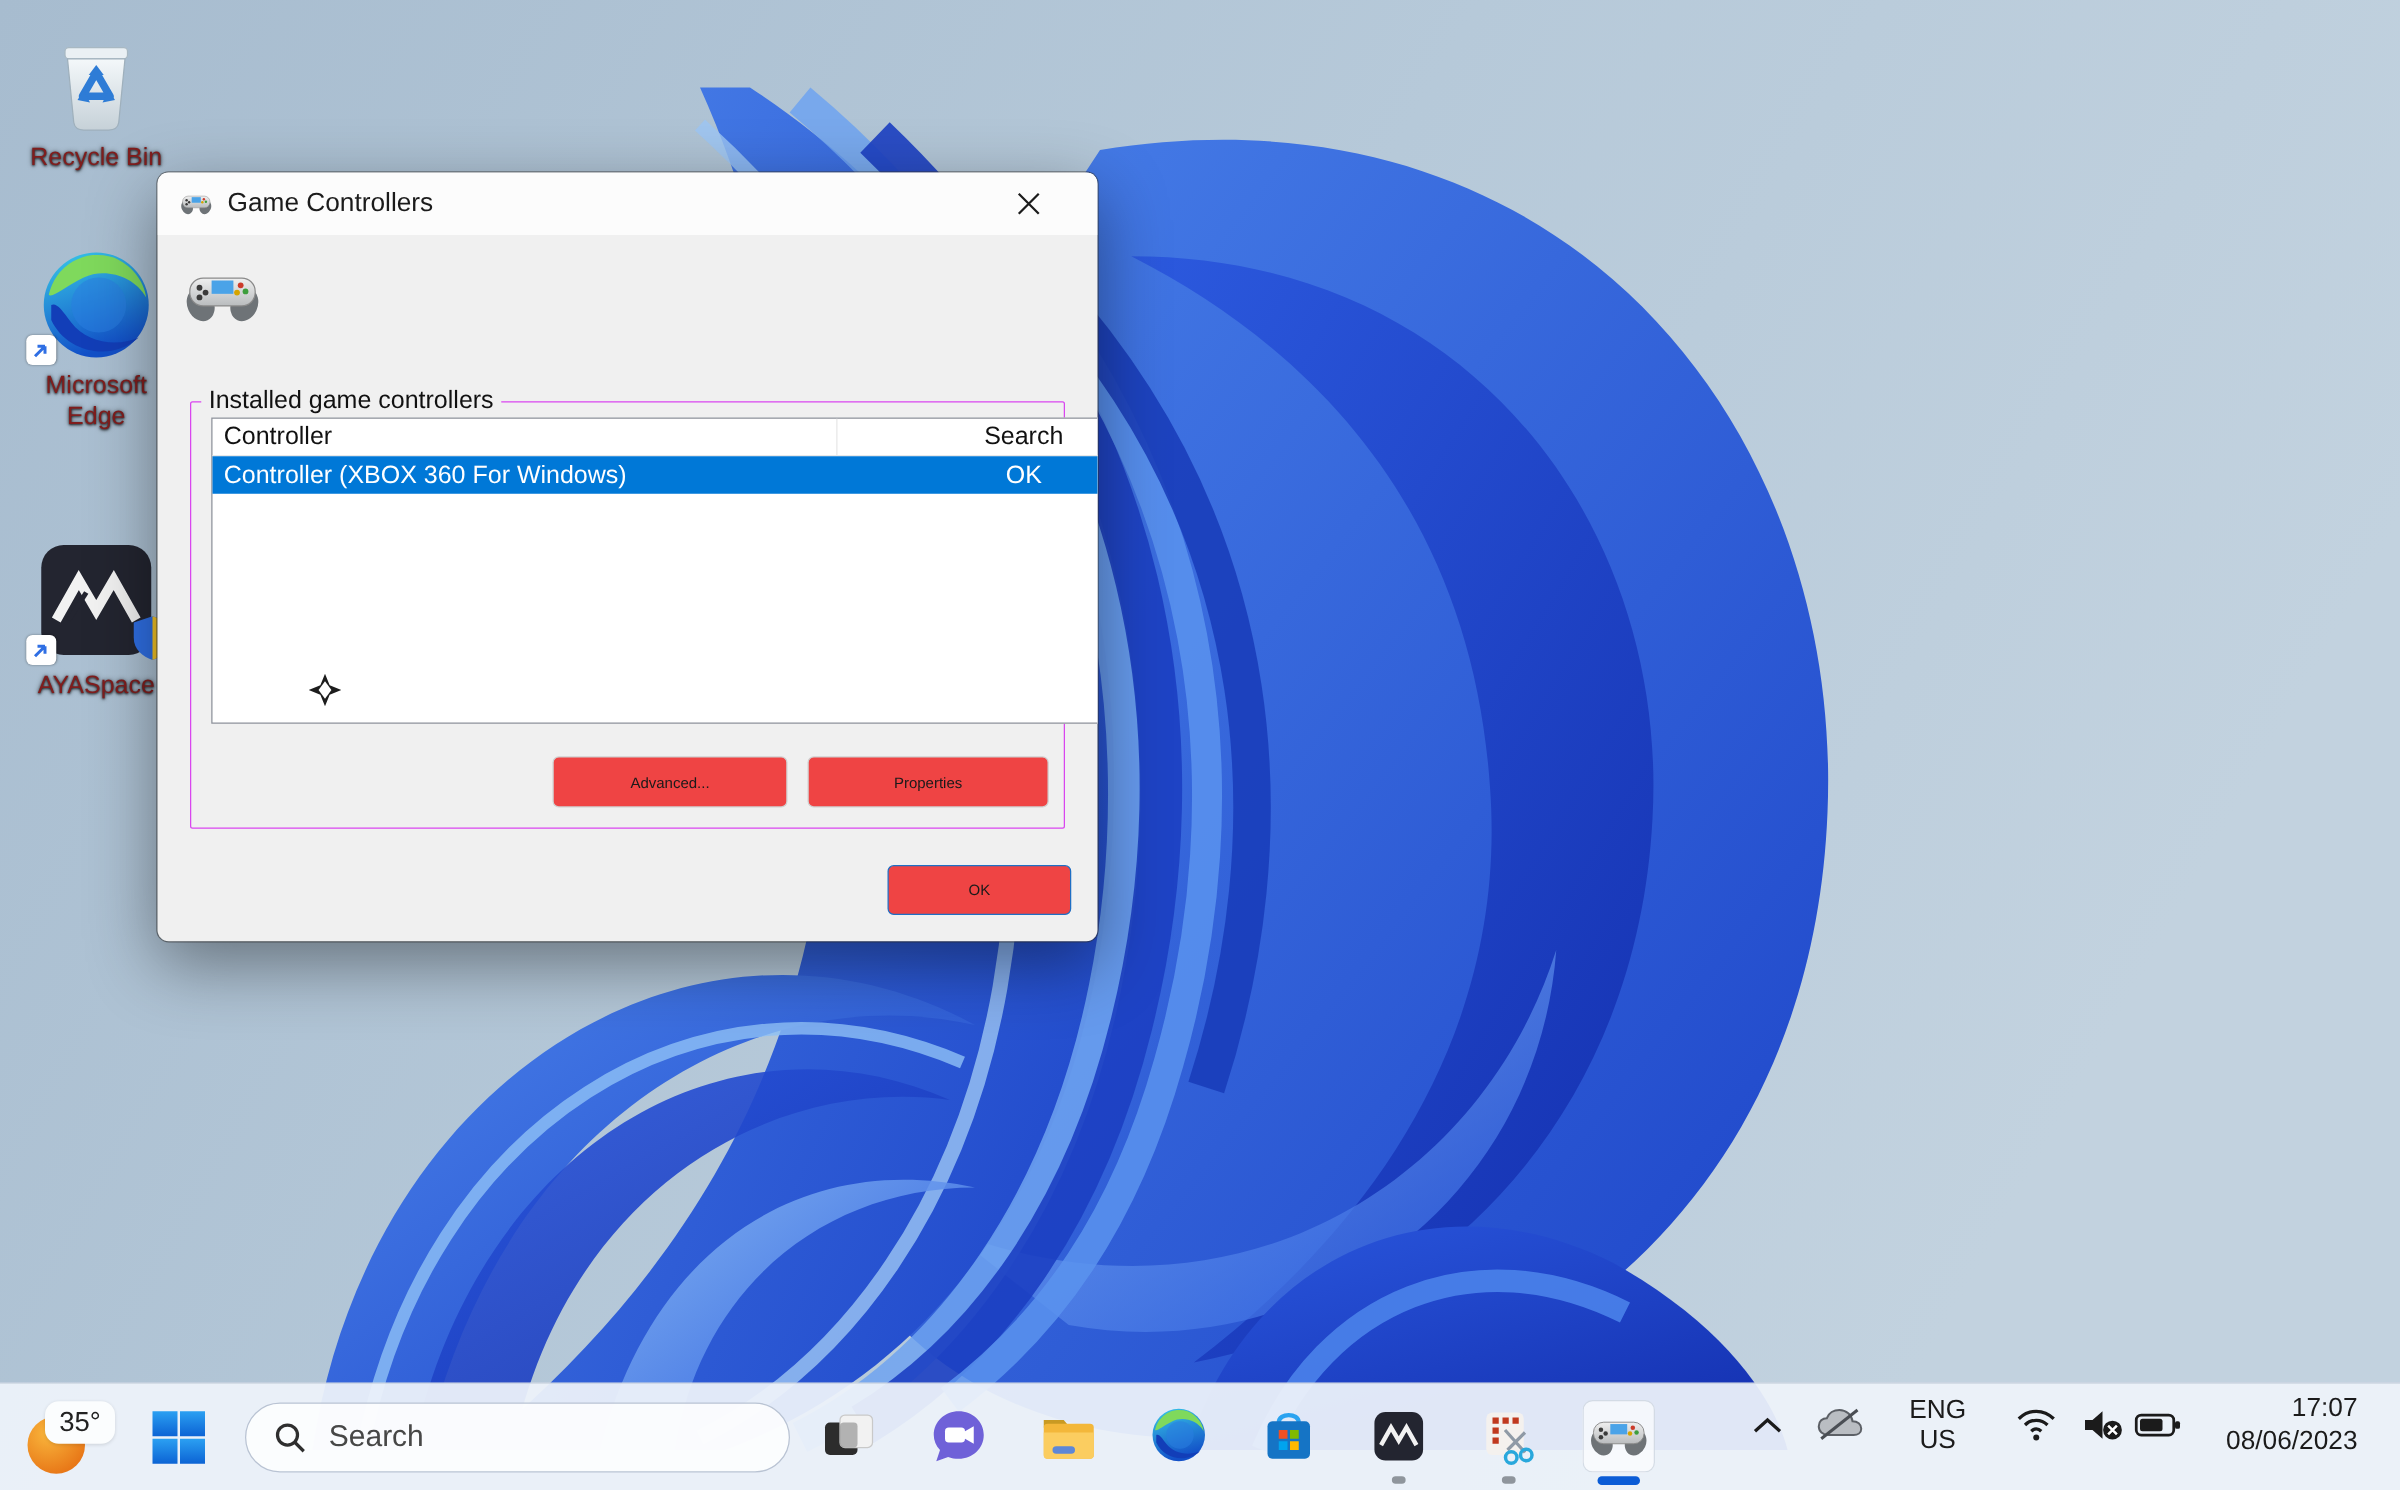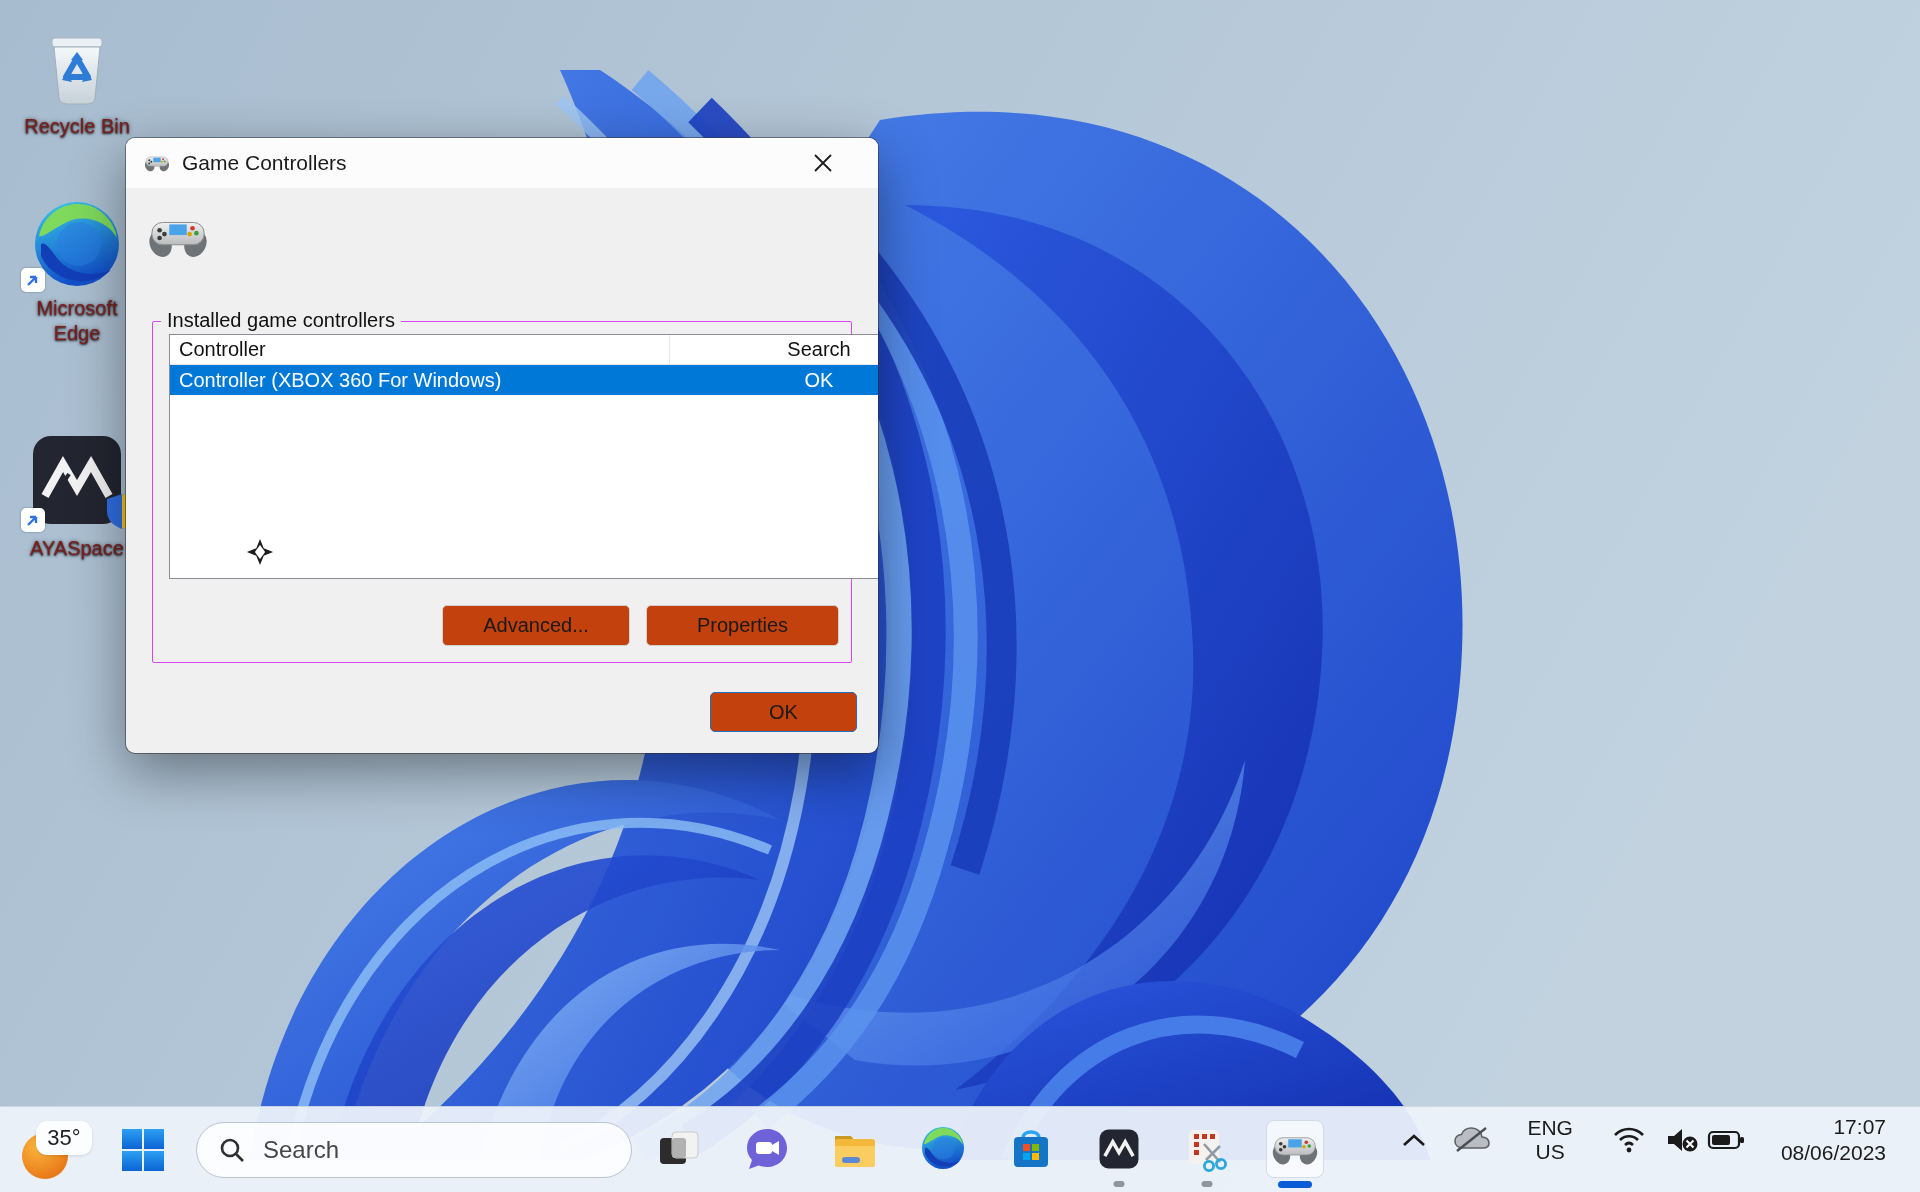--- a/index.html
+++ b/index.html
@@ -40,22 +40,22 @@
   .ctable { position:absolute; left:16px; top:12px; width:800px; height:245px; background:#fff;
             border:1px solid #8a8f98; font-size:20px; color:#111; }
   .thead { display:flex; height:30px; border-bottom:1px solid #e8e8e8; align-items:center; }
   .th-controller { width:500px; padding-left:9px; border-right:1px solid #e8e8e8; height:100%; display:flex; align-items:center; }
   .th-status { flex:1; text-align:center; }
   .trow { display:flex; height:30px; align-items:center; color:#fff; }
   .trow.selected { background:#0078d7; }
   .td-controller { width:500px; padding-left:9px; }
   .td-status { flex:1; text-align:center; }
 
-  .btn { position:absolute; background:#c2410c; border:1px solid #d0d0d0; border-radius:5px;
-         font-size:20px; color:#1a1a1a; display:flex; align-items:center; justify-content:center;
+  .btn { position:absolute; background:#ef4444; border:1px solid #d0d0d0; border-radius:5px;
+         font-size:12px; color:#1a1a1a; display:flex; align-items:center; justify-content:center;
          font-family:"Liberation Sans", sans-serif; }
   .btn-advanced { left:289px; top:283px; width:188px; height:41px; }
   .btn-properties { left:493px; top:283px; width:193px; height:41px; }
   .btn-ok { left:584px; top:554px; width:147px; height:40px; border:1.5px solid #1f6fc4; }
 
   .sparkle { position:absolute; left:246px; top:538px; z-index:30; }
 
   
   .taskbar { position:absolute; left:0; bottom:0; width:1920px; height:86px;
              background:rgba(237,242,250,0.94); border-top:1px solid rgba(120,140,160,.25); z-index:50; }

